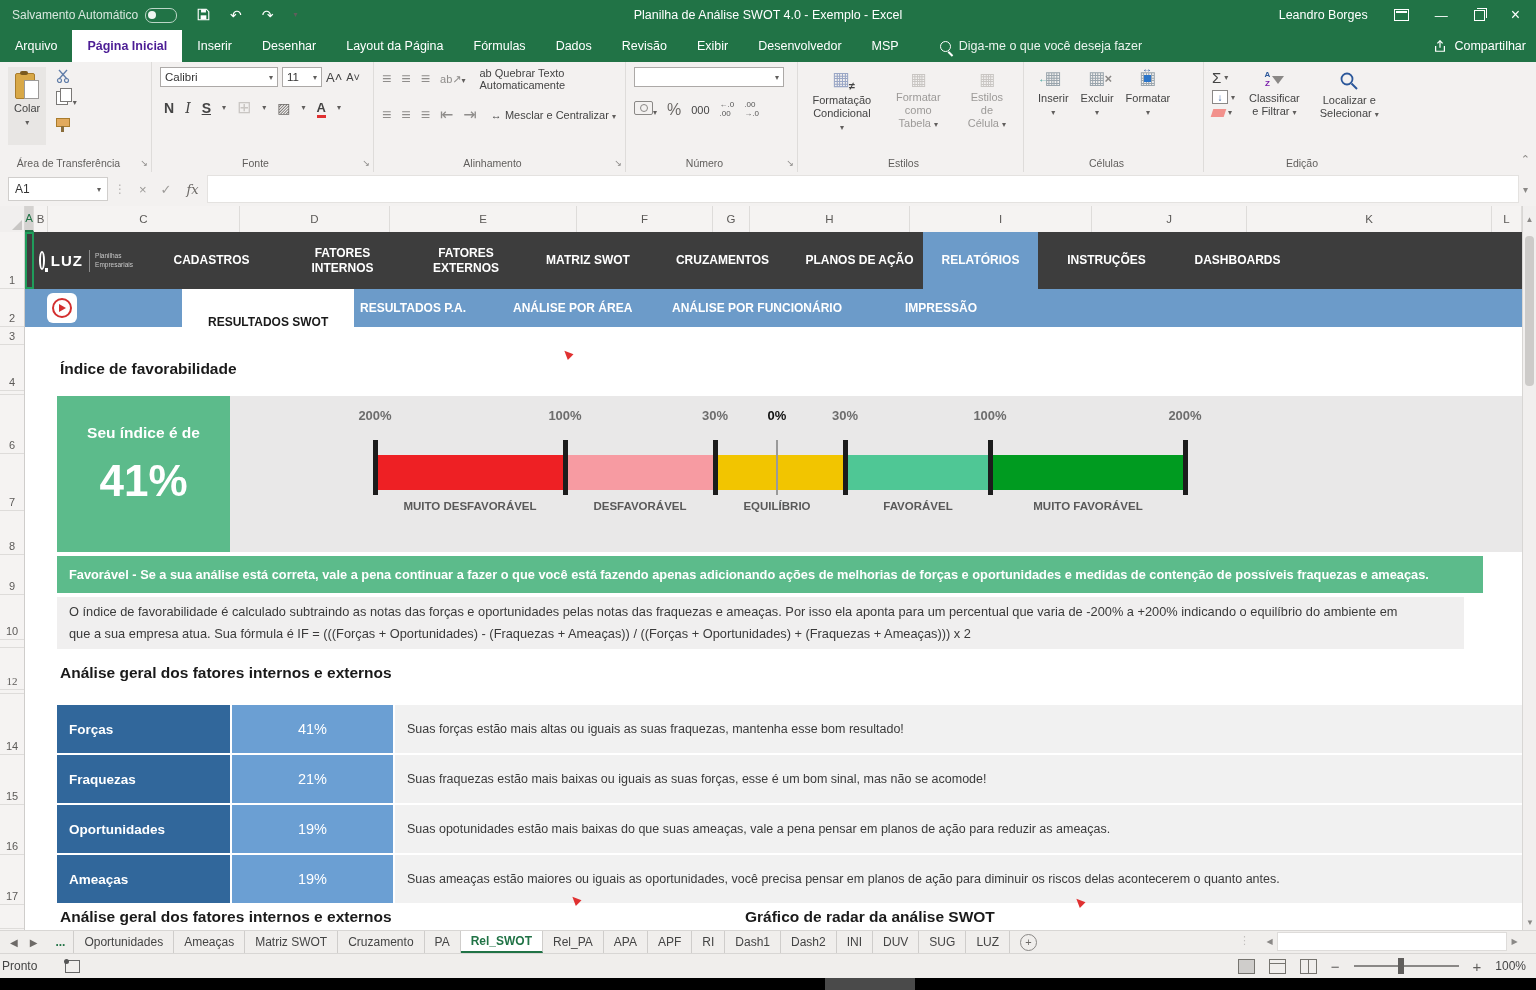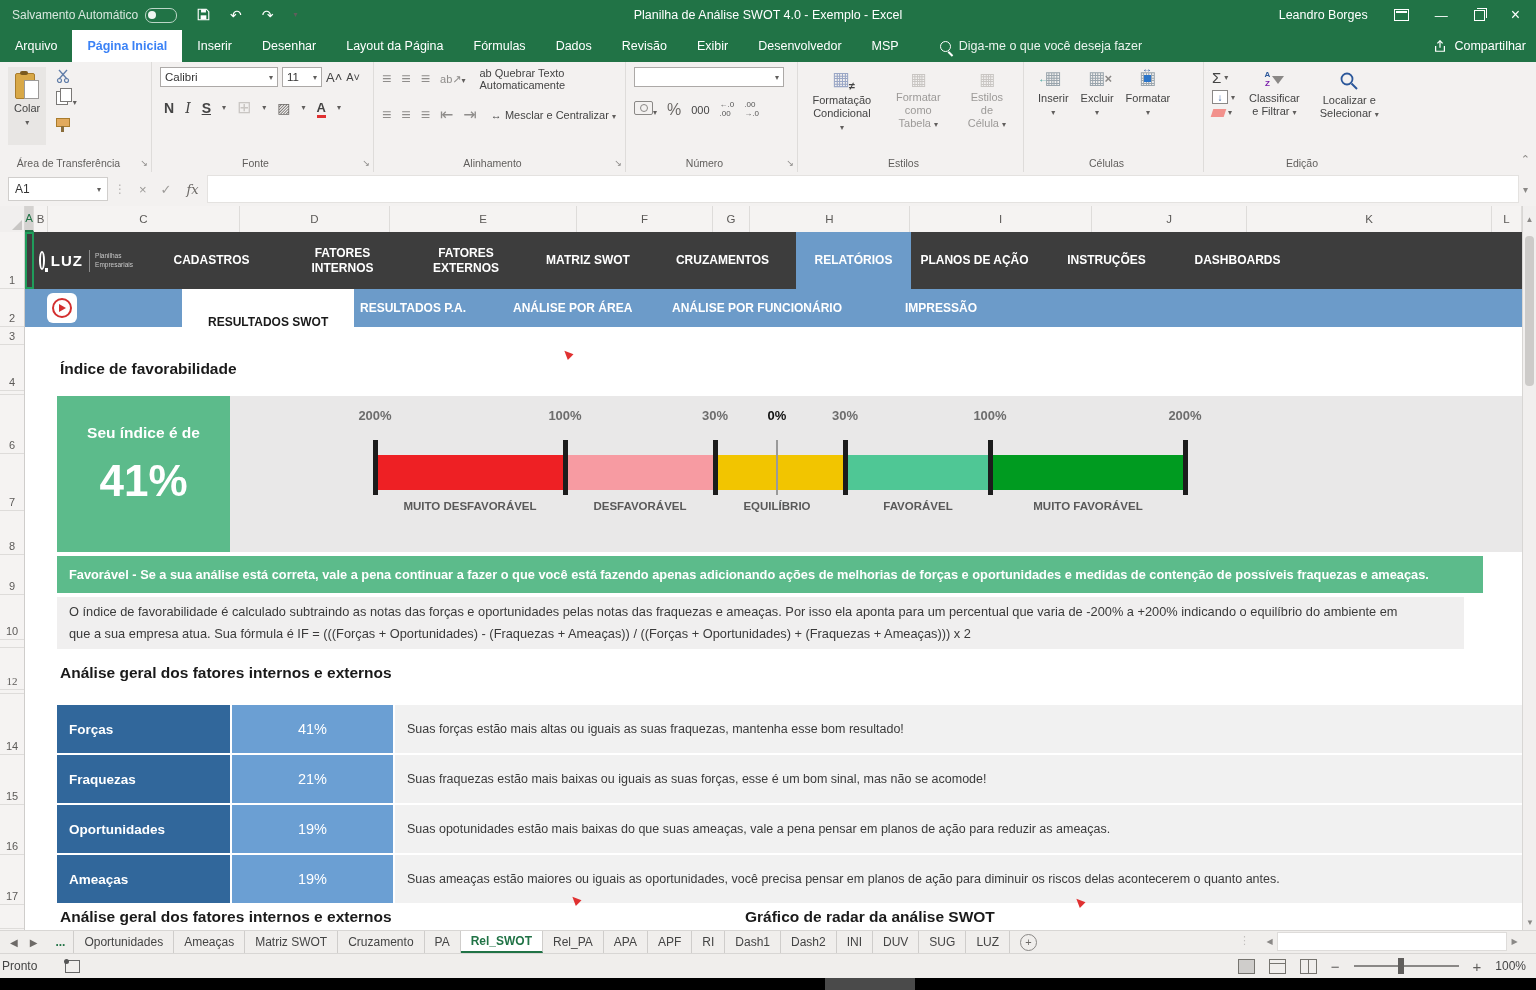--- a/index.html
+++ b/index.html
@@ -18,21 +18,21 @@
   .win-right{position:absolute;right:0;top:0;height:30px;display:flex;align-items:center;gap:26px;padding-right:16px;font-size:12.5px;}
   .win-ic{font-size:13px;line-height:1;color:#fff;}
   .rest-ic{width:9px;height:9px;border:1px solid #fff;position:relative;display:inline-block;}
   .rest-ic:before{content:"";position:absolute;left:2px;top:-3px;width:9px;height:9px;border-top:1px solid #fff;border-right:1px solid #fff;}
   .ribdisp-ic{width:13px;height:10px;border:1px solid #fff;display:inline-block;position:relative;}
   .ribdisp-ic:before{content:"";position:absolute;left:1px;top:1px;right:1px;height:2px;background:#fff;}
 
   
   .tabrow{position:absolute;top:30px;left:0;width:1536px;height:32px;background:#217346;display:flex;align-items:stretch;color:#fff;}
   .mtab{display:flex;align-items:center;padding:0 15px;font-size:12.5px;cursor:default;}
-  .mtab.active{background:#fff;color:#3b82f6;font-weight:bold;}
+  .mtab.active{background:#fff;color:#4c1d95;font-weight:bold;}
   .tellme{display:flex;align-items:center;gap:8px;margin-left:26px;font-size:12.5px;color:#eaf3ee;}
   .mag{width:9px;height:9px;border:1.5px solid #fff;border-radius:50%;position:relative;display:inline-block;}
   .mag:after{content:"";position:absolute;left:8px;top:9px;width:6px;height:1.5px;background:#fff;transform:rotate(45deg);transform-origin:0 0;}
   .share{position:absolute;right:10px;top:0;height:32px;display:flex;align-items:center;gap:7px;font-size:12.5px;color:#fff;}
 
   
   .ribbon{position:absolute;top:62px;left:0;width:1536px;height:110px;background:#f3f1f0;border-bottom:1px solid #d8d6d4;display:flex;}
   .rgroup{position:relative;height:110px;border-right:1px solid #dedcda;padding:5px 8px 0 8px;box-sizing:border-box;}
   .glabel{position:absolute;bottom:3px;left:0;right:14px;text-align:center;font-size:10.5px;color:#605e5c;}
   .launcher{position:absolute;right:3px;bottom:4px;font-size:9px;color:#8a8886;}
@@ -469,22 +469,22 @@
         <span class="logo-brand">LUZ</span>
         <span class="logo-div"></span>
         <span class="logo-tag"><span>Planilhas</span><br><span>Empresariais</span></span>
       </div>
       <div id="navitems" style="display:flex;flex:1;">
           <div class="navitem" style="width: 137px;">CADASTROS</div>
           <div class="navitem" style="width: 125px;">FATORES INTERNOS</div>
           <div class="navitem" style="width: 122px;">FATORES EXTERNOS</div>
           <div class="navitem" style="width: 122px;">MATRIZ SWOT</div>
           <div class="navitem" style="width: 147px;">CRUZAMENTOS</div>
+          <div class="navitem" style="width: 127px;">PLANOS DE AÇÃO</div>
           <div class="navitem" style="width: 115px; background: rgb(108, 155, 201);">RELATÓRIOS</div>
-          <div class="navitem" style="width: 127px;">PLANOS DE AÇÃO</div>
           <div class="navitem" style="width: 137px;">INSTRUÇÕES</div>
           <div class="navitem" style="width: 125px;">DASHBOARDS</div>
         </div>
     </div>
 
     <div class="abs" style="left:25px;top:0;width:9px;height:57px;border:2px solid #1f9d5b;box-sizing:border-box;z-index:6;"></div>
 
     <div class="subnav">
       <div class="playbtn">
           <span class="playring"></span>

